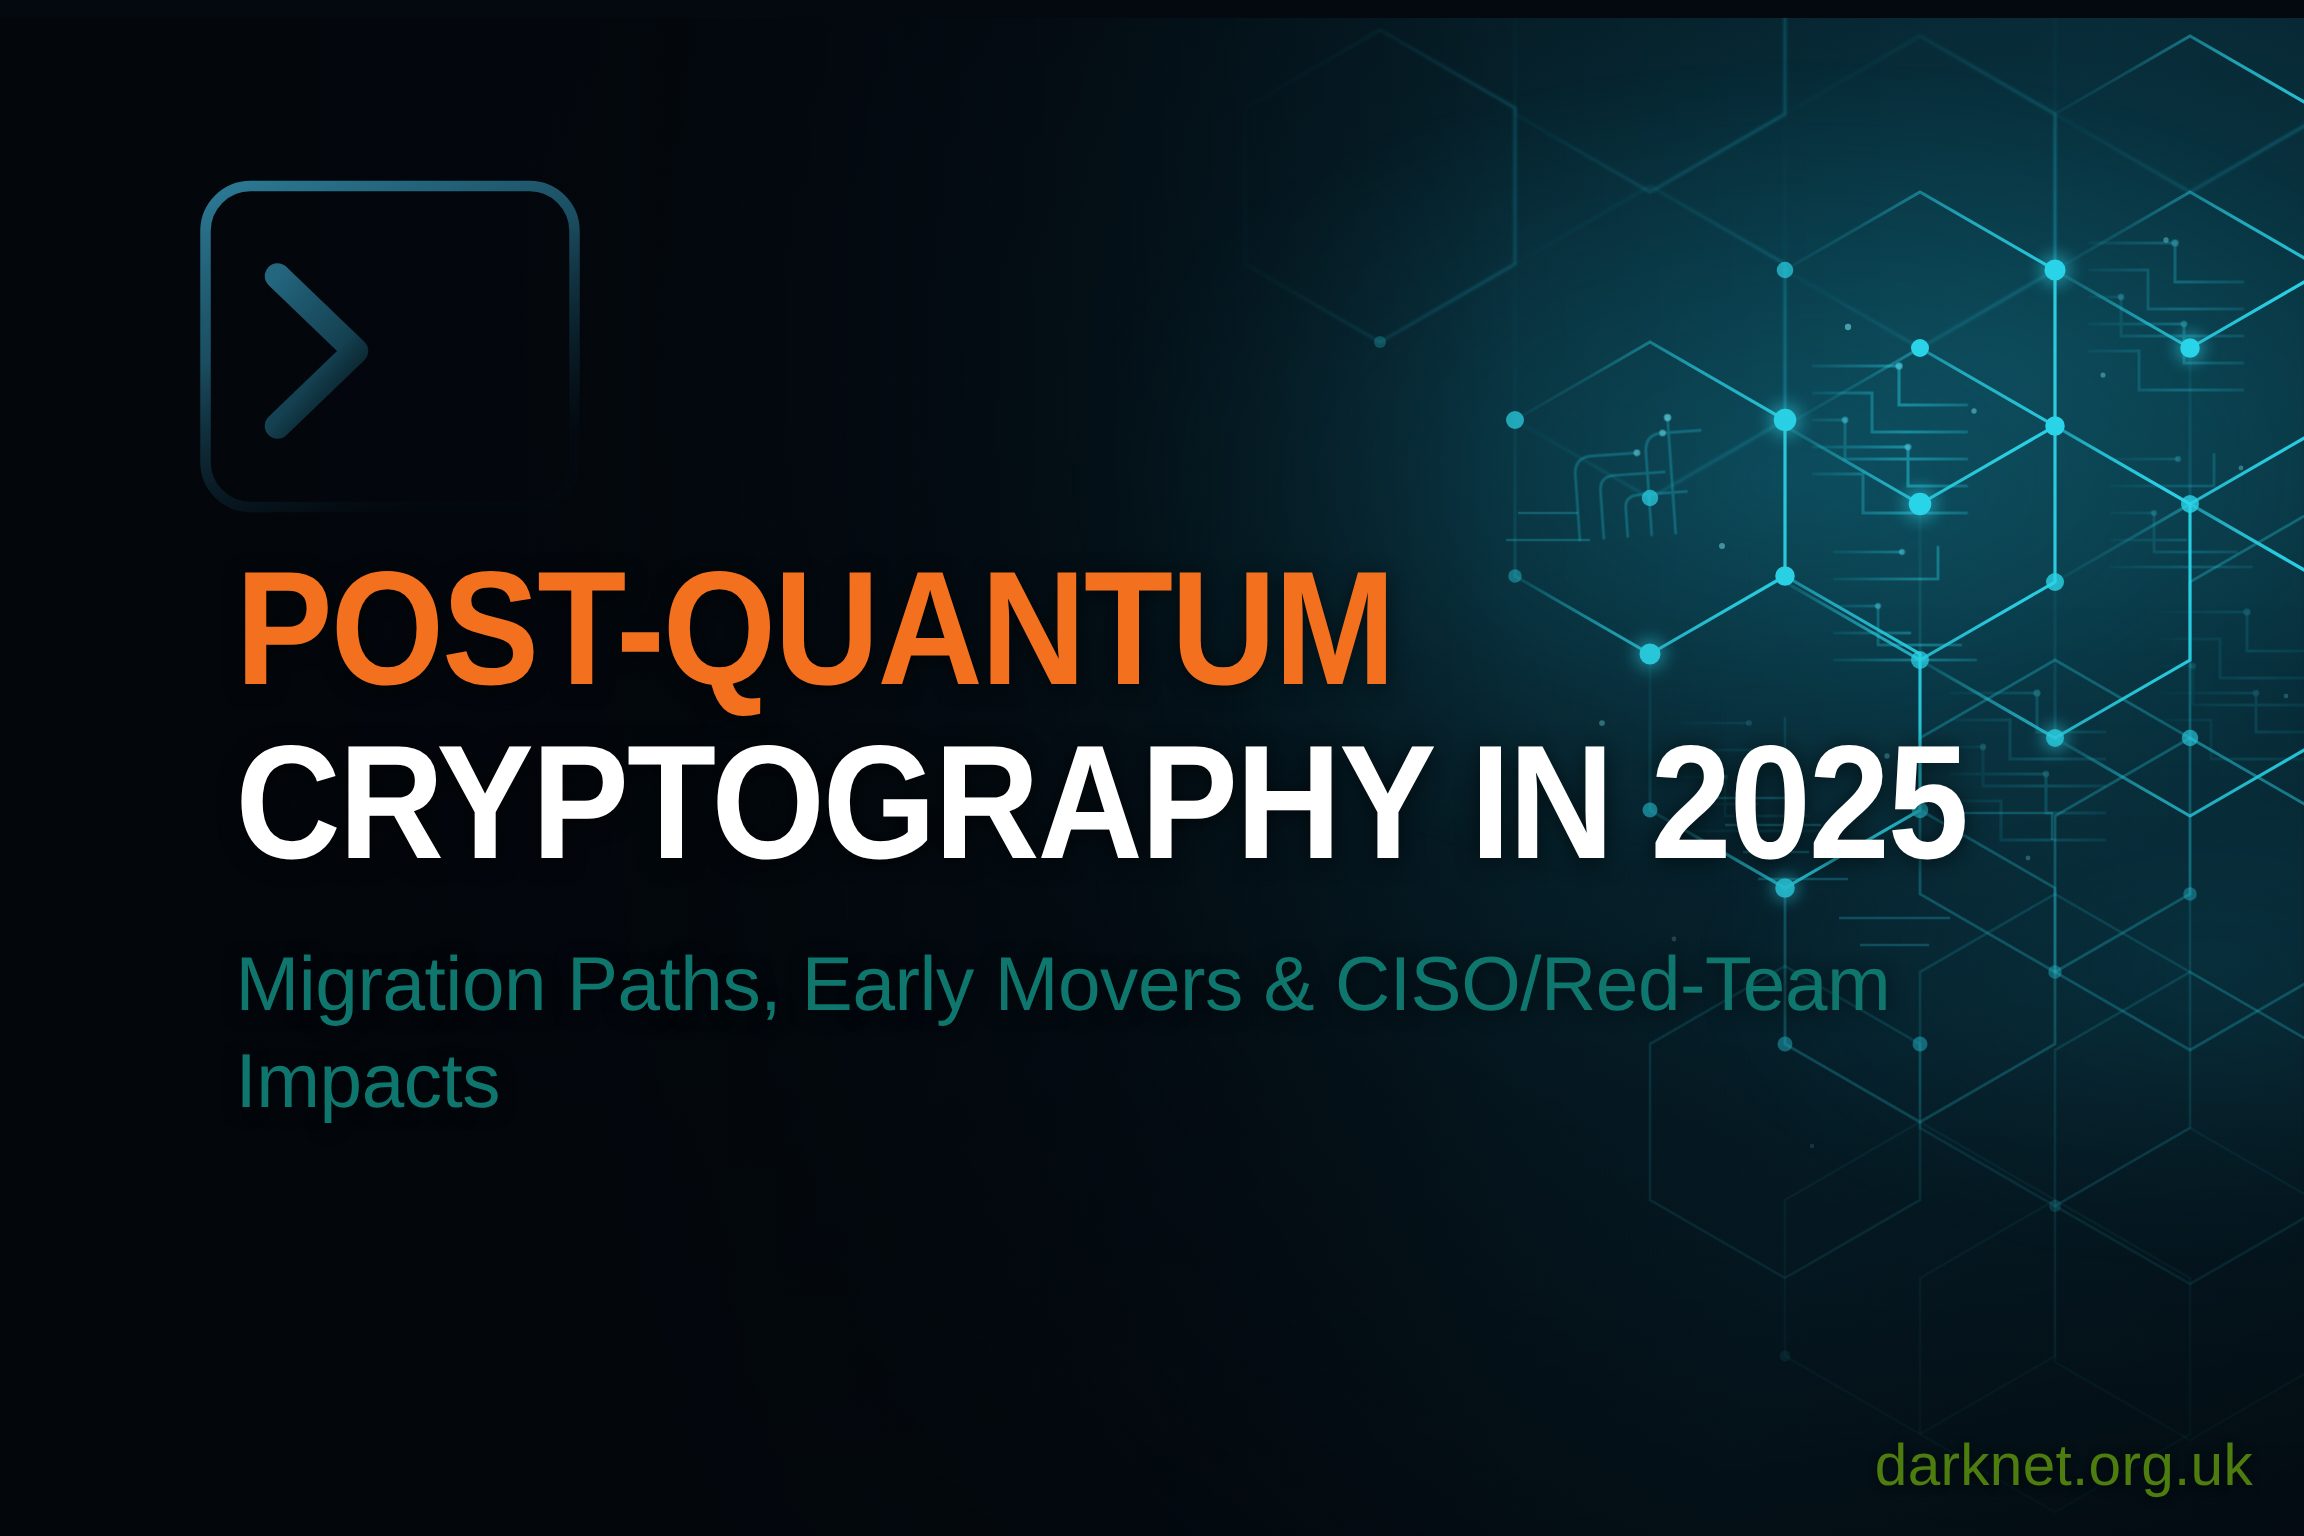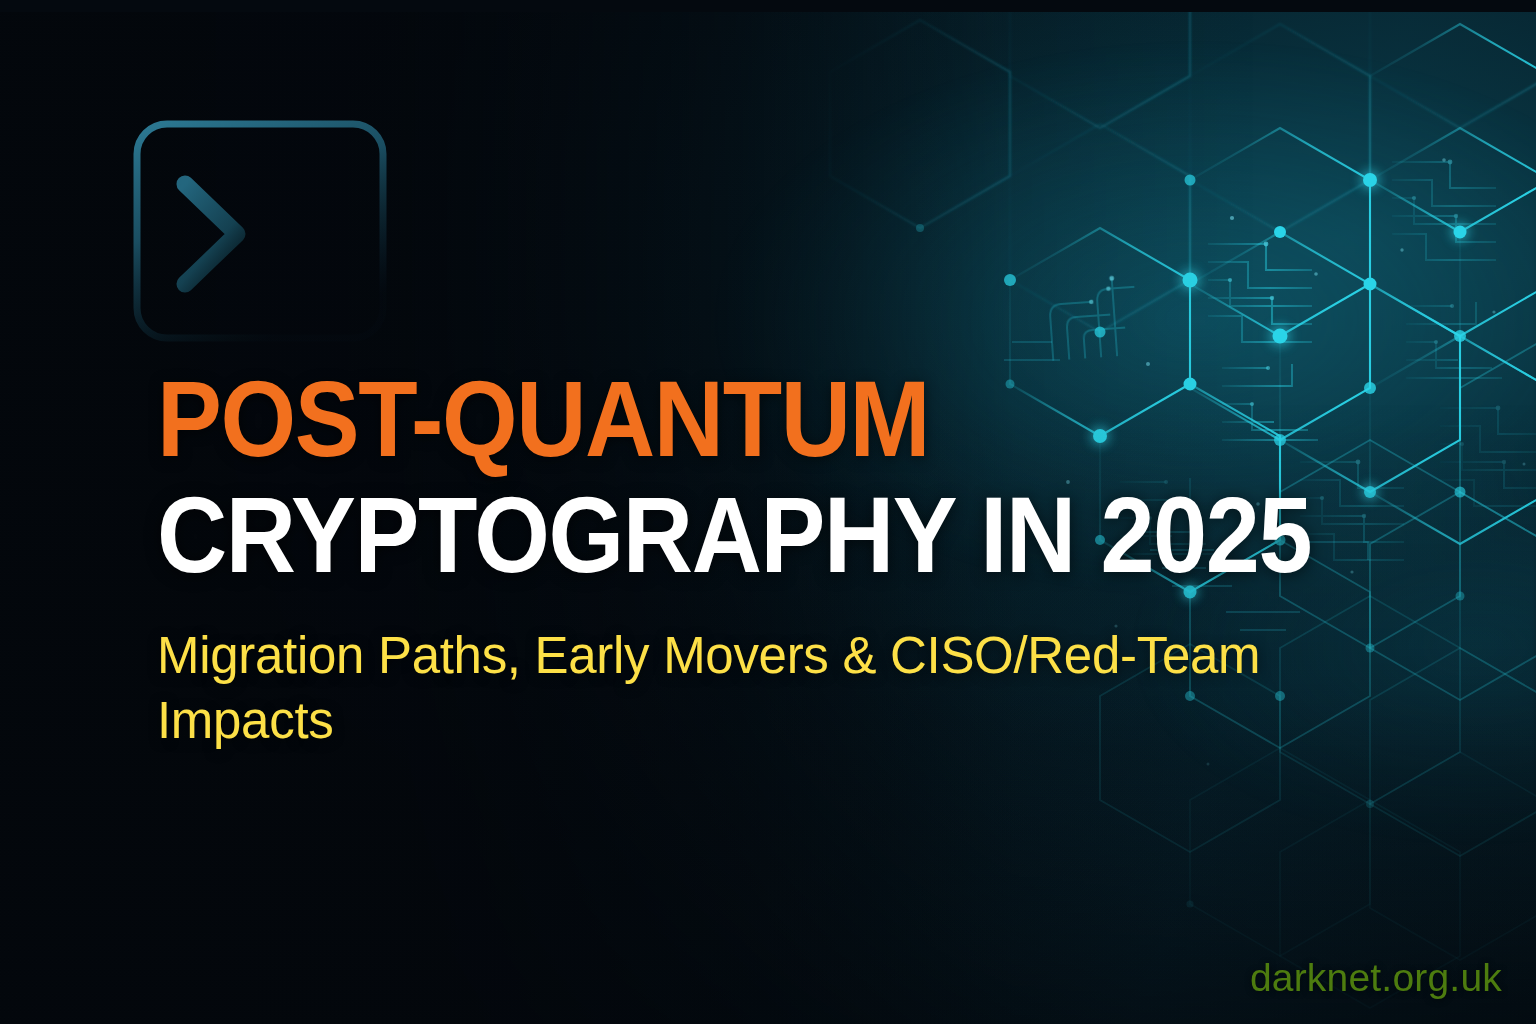--- a/index.html
+++ b/index.html
@@ -107,21 +107,21 @@
     text-shadow: 0 2px 16px rgba(0,0,0,.6);
   }
 
   .subtitle {
     margin-top: 34px;
     font-family: "Liberation Sans", sans-serif;
     font-weight: 400;
     font-size: 51px;
     line-height: 1.26;
     letter-spacing: -0.3px;
-    color: #fde047;
+    color: #0f766e;
     max-width: 1170px;
     text-shadow: 0 2px 12px rgba(0,0,0,.55);
   }
 
   
   #watermark {
     position: absolute;
     right: 34px;
     bottom: 36px;
     font-family: "Liberation Sans", sans-serif;

